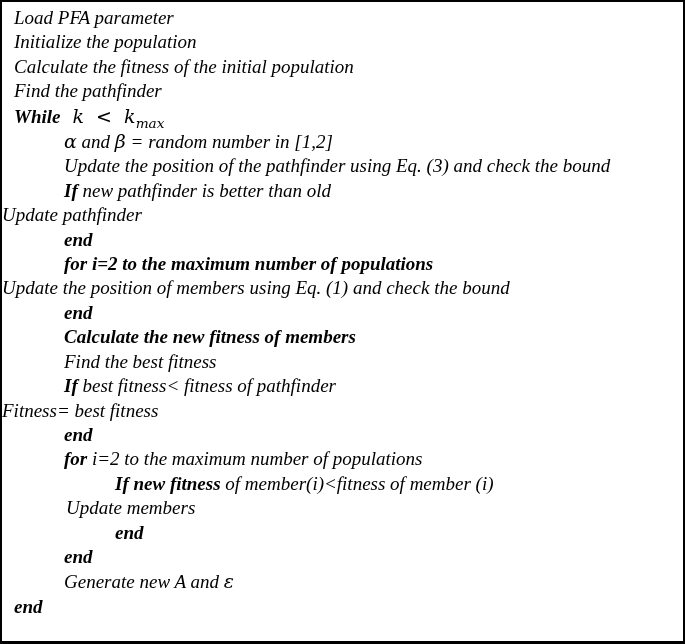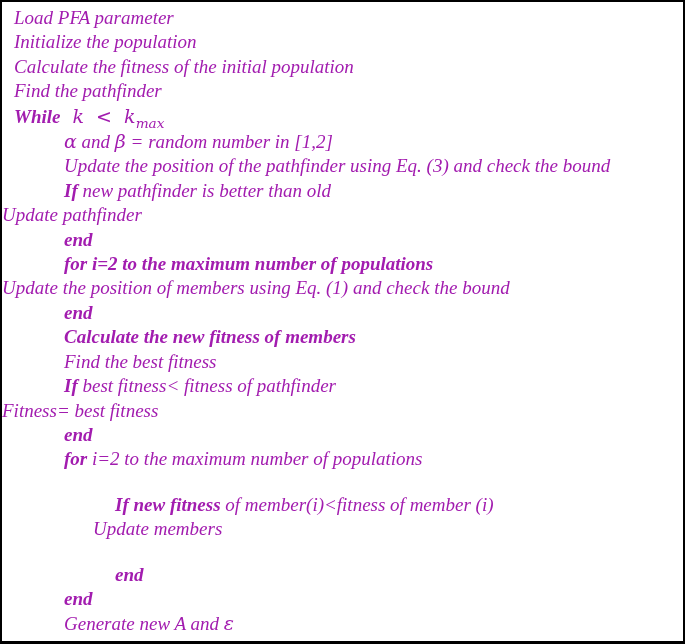--- a/index.html
+++ b/index.html
@@ -14,31 +14,31 @@
     box-sizing: border-box;
     background: #ffffff;
     border-style: solid;
     border-color: #000000;
     border-width: 2px 2px 3px 2px;
     padding-top: 4px;
     overflow: hidden;
     font-family: "Liberation Serif", serif;
     font-style: italic;
     font-size: 19px;
-    color: #a21caf;
+    color: #000000;
   }
   .line {
     line-height: 24.4px;
     white-space: pre-wrap;
   }
   .ind-0 { padding-left: 12px; }
   .ind-1 { padding-left: 41px; margin-left: 21px; }
   .ind-2 { }
-  .ind-3 { padding-left: 113px; margin-top: 21px; }
-  .ind-4 { padding-left: 91px; }
+  .ind-3 { padding-left: 113px; }
+  .ind-4 { padding-left: 64px; }
   .b { font-weight: 700; }
   .math {
     font-family: "DejaVu Serif", serif;
     font-style: italic;
   }
   sub.math {
     font-size: 0.72em;
     line-height: 0;
   }
 </style>

